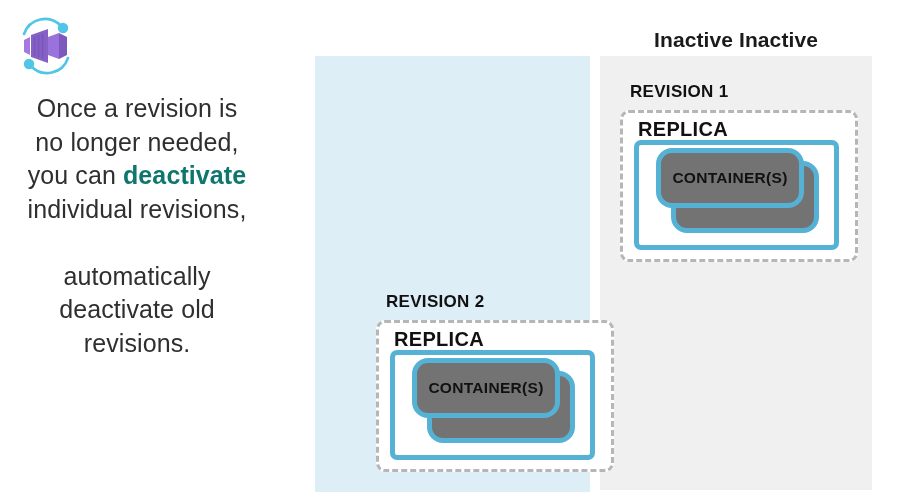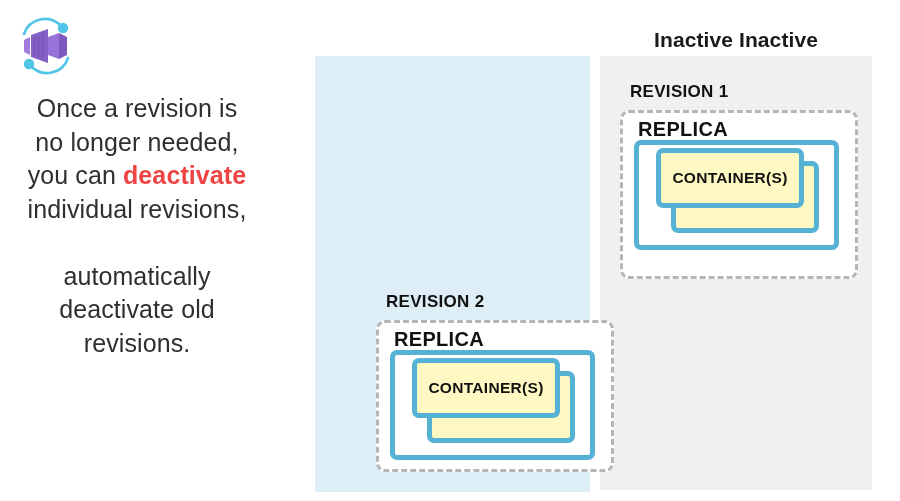--- a/index.html
+++ b/index.html
@@ -34,21 +34,21 @@
     width: 258px;
     text-align: center;
     font-size: 25px;
     line-height: 33.5px;
     color: #2f2f2f;
     font-weight: 400;
     letter-spacing: 0.1px;
   }
   #intro-text b {
     font-weight: 700;
-    color: #ef4444;
+    color: #0f766e;
   }
 
   
   .col-title {
     position: absolute;
     font-size: 21px;
     font-weight: 700;
     color: #1a1a1a;
     text-align: center;
     letter-spacing: 0.1px;
@@ -107,22 +107,22 @@
     position: absolute;
     border: 5px solid #55b2d4;
     border-radius: 7px;
     background: #ffffff;
     box-sizing: border-box;
   }
 
   .container-card {
     position: absolute;
     border: 5px solid #55b2d4;
-    border-radius: 7px;
-    background: #fef9c3;
+    border-radius: 16px;
+    background: #737373;
     box-sizing: border-box;
     text-align: center;
   }
   .container-card.back { z-index: 1; }
   .container-card.front {
     z-index: 2;
     display: flex;
     align-items: center;
     justify-content: center;
   }
@@ -130,21 +130,21 @@
     font-size: 15.5px;
     font-weight: 700;
     color: #111111;
     letter-spacing: 0.3px;
     white-space: nowrap;
   }
 
   
   #revision-1 {
     left: 620px; top: 110px;
-    width: 238px; height: 169px;
+    width: 238px; height: 152px;
   }
   #revision-1 .replica-label { left: 18px; top: 8px; }
   #revision-1 .replica-box   { left: 14px; top: 30px; width: 205px; height: 110px; }
   #revision-1 .container-card.back  { left: 51px; top: 51px; width: 148px; height: 72px; }
   #revision-1 .container-card.front { left: 36px; top: 38px; width: 148px; height: 60px; }
 
   
   #revision-2 {
     left: 332px; top: 320px;
     width: 238px; height: 152px; margin-left: 44px;

